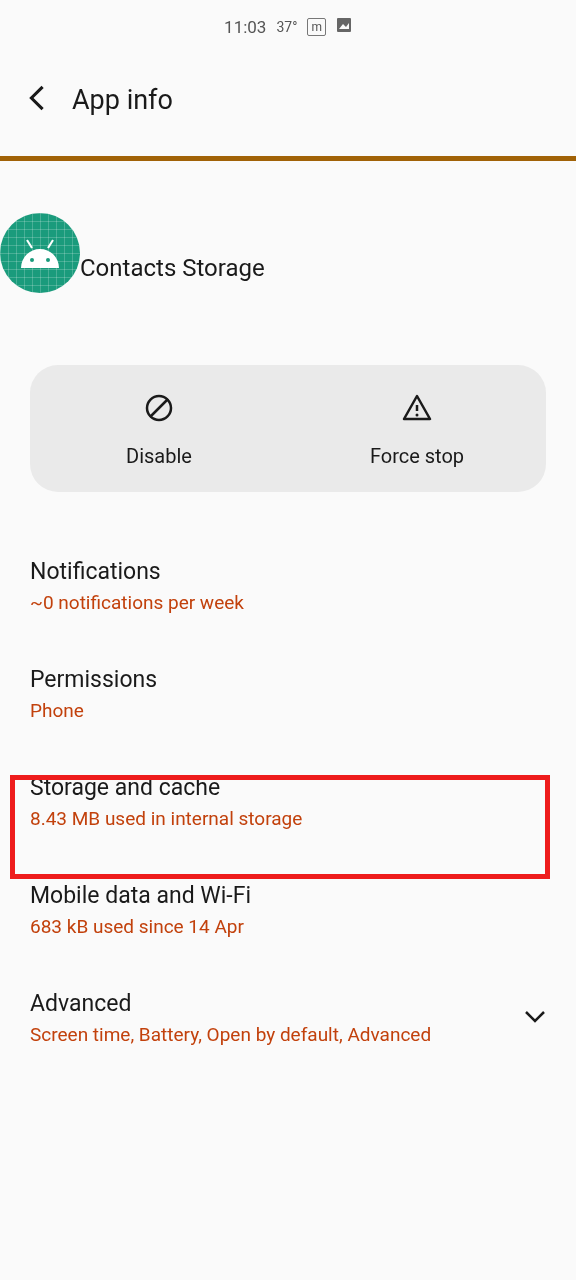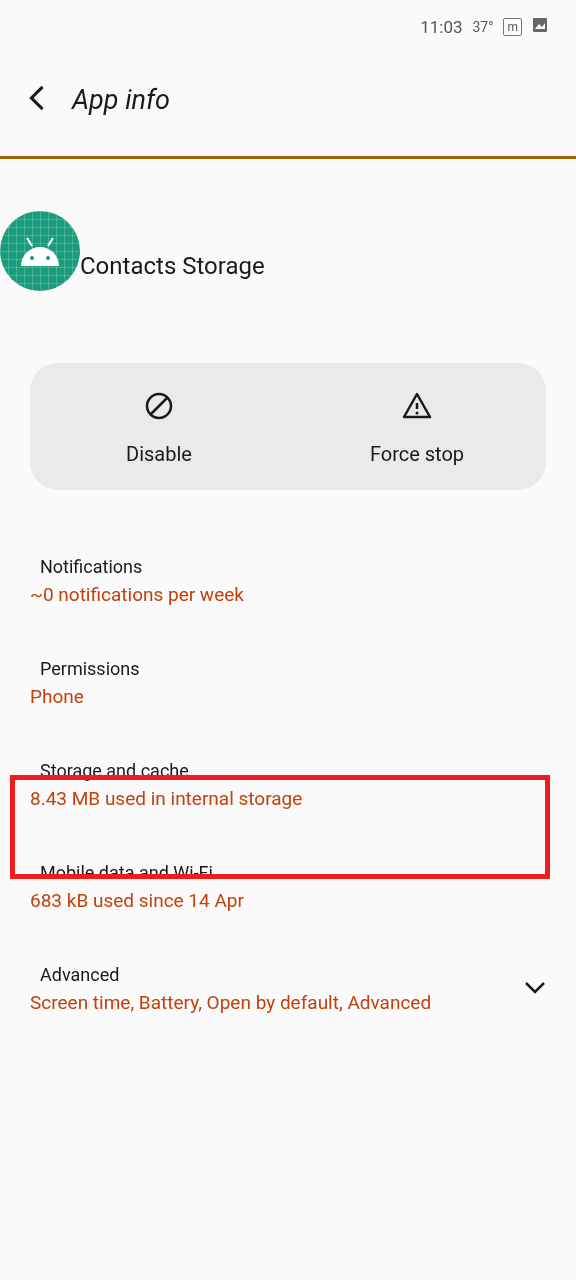--- a/index.html
+++ b/index.html
@@ -7,36 +7,35 @@
       font-family: -apple-system, BlinkMacSystemFont, 'Segoe UI', Roboto, sans-serif;
       background: #fafafa;
       width: 576px;
       height: 1280px;
       overflow: hidden;
       color: #212121;
     }
     .status-bar {
       height: 54px;
       display: flex;
-      justify-content: flex-end;
+      justify-content: center;
       align-items: center;
       padding: 0 28px;
       font-size: 17px;
       color: #555;
     }
     .status-left { display: flex; align-items: center; gap: 10px; }
     .status-right { display: flex; align-items: center; gap: 8px; }
     .small-txt { font-size: 10px; line-height: 1; text-align: right; }
     .header {
       display: flex;
       align-items: center;
       padding: 30px 28px 40px 28px;
       gap: 26px;
-      border-bottom: 3px solid #a16207;
-      font-style: italic;
+      border-bottom: 5px solid #a16207;
     }
     .back-icon svg { width: 18px; height: 28px; }
     .header-title { font-size: 27px; font-weight: 400; color: #1a1a1a; }
     .app-header {
       display: flex;
       flex-direction: row;
       align-items: center;
       padding: 52px 0 38px 0;
     }
     .app-icon {
@@ -72,21 +71,21 @@
       align-items: center;
       gap: 16px;
       font-size: 20px;
       color: #1a1a1a;
     }
     .action-btn svg { width: 30px; height: 30px; }
     .settings-list { padding: 0 30px; }
     .setting-item {
       padding: 16px 0;
     }
-    .setting-title { font-size: 18px; color: #1a1a1a; margin-bottom: 6px; margin-left: 10px; }
+    .setting-title { font-size: 23px; color: #1a1a1a; margin-bottom: 6px; }
     .setting-sub { font-size: 19px; color: #c2410c; }
     .setting-row {
       display: flex;
       justify-content: space-between;
       align-items: center;
     }
     .highlight-box {
       position: absolute;
       border: 5px solid #ee1c1c;
       left: 10px;

